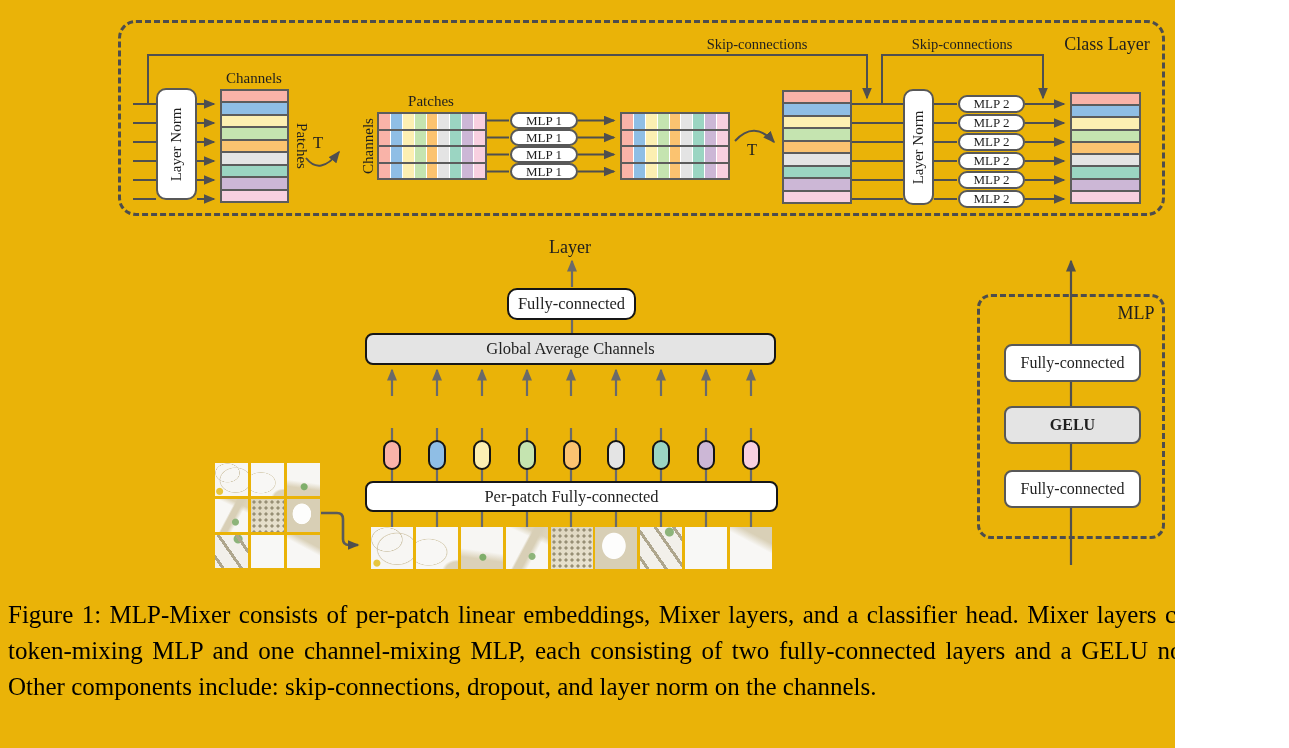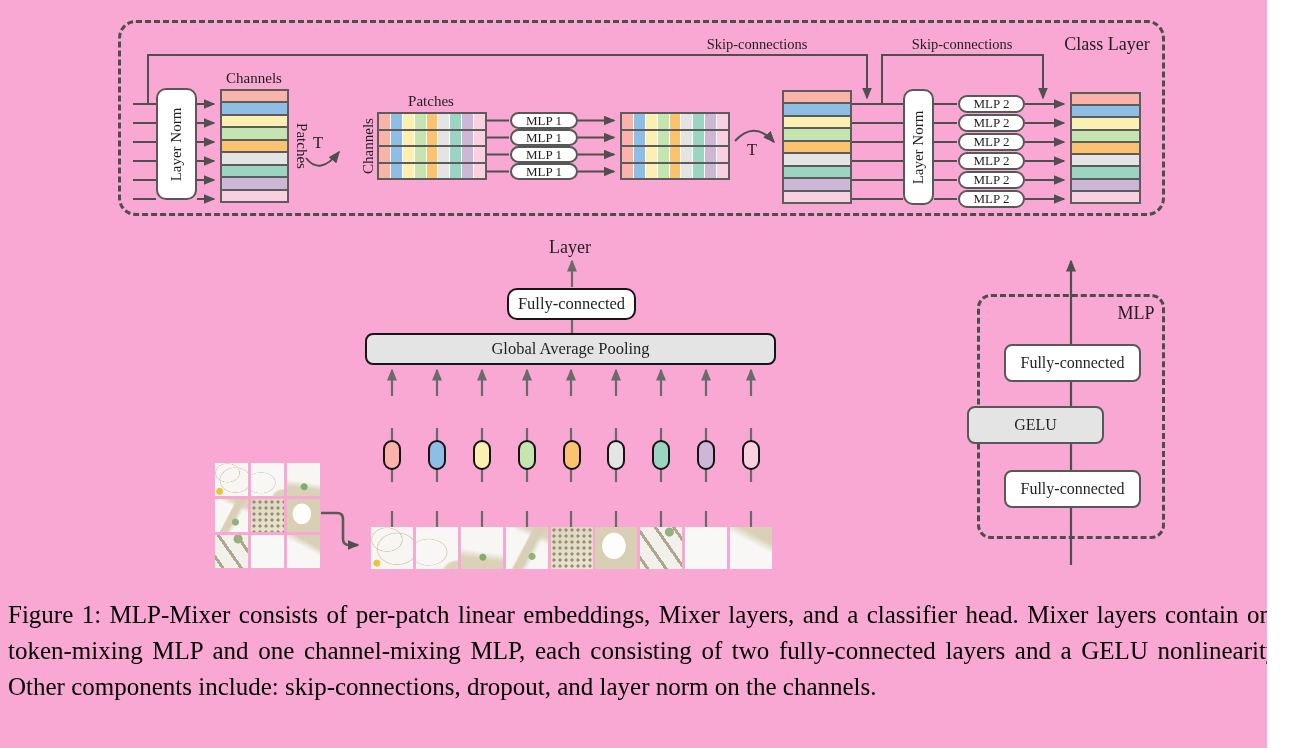--- a/index.html
+++ b/index.html
@@ -1,16 +1,16 @@
 <!DOCTYPE html>
 <html><head>
 <meta charset="utf-8">
 <style>
   html,body{margin:0;padding:0;background:#ffffff;}
-  #stage{position:relative;width:1267px;height:748px;background:#f9a8d4;overflow:hidden;
+  #stage{position:relative;width:1175px;height:748px;background:#eab308;overflow:hidden;
          font-family:"Liberation Serif",serif;color:#1f1f1f;}
   
   #wires{position:absolute;left:0;top:0;z-index:1;}
   .node,.lbl,.table,.pillrow,.patchrow,.grid{position:absolute;z-index:2;}
   
   .lbl{transform:translate(-50%,-50%);white-space:nowrap;line-height:1;}
   .lbl.rot90{transform:translate(-50%,-50%) rotate(90deg);}
   .lbl.rotm90{transform:translate(-50%,-50%) rotate(-90deg);}
   .fs14{font-size:14.5px;} .fs15{font-size:15px;} .fs16{font-size:16.5px;} .fs18{font-size:18px;}
   
@@ -371,36 +371,39 @@
       <div class="trow" style="background: rgb(248, 208, 224);"></div>
     </div>
 
   <div class="lbl fs18" style="left:570px;top:247px;">Layer</div>
 
   <div class="node blk" style="left:507px;top:288px;width:129px;height:32px;font-size:16.5px;">
     <span>Fully-connected</span>
   </div>
 
   <div class="node blk gray" style="left:365px;top:333px;width:411px;height:32px;font-size:16.5px;border-radius:8px;">
-    <span>Global Average Pooling</span>
+    <span>Global Average Channels</span>
   </div>
 
 
   <div class="pillrow" style="left:383px;top:440px;width:377px;height:30px;">
       <div class="pill" style="background: rgb(249, 179, 168);"></div>
       <div class="pill" style="background: rgb(143, 190, 229);"></div>
       <div class="pill" style="background: rgb(252, 239, 178);"></div>
       <div class="pill" style="background: rgb(197, 228, 176);"></div>
       <div class="pill" style="background: rgb(251, 195, 112);"></div>
       <div class="pill" style="background: rgb(228, 228, 228);"></div>
       <div class="pill" style="background: rgb(155, 213, 194);"></div>
       <div class="pill" style="background: rgb(204, 183, 214);"></div>
       <div class="pill" style="background: rgb(248, 208, 224);"></div>
     </div>
 
+  <div class="node blk" style="left:365px;top:481px;width:413px;height:31px;font-size:16.5px;border-radius:8px;">
+    <span>Per-patch Fully-connected</span>
+  </div>
 
   <div class="patchrow" style="left:371px;top:527px;width:401px;height:42px;">
       <div class="photo"></div>
       <div class="photo"></div>
       <div class="photo"></div>
       <div class="photo"></div>
       <div class="photo"></div>
       <div class="photo"></div>
       <div class="photo"></div>
       <div class="photo"></div>
@@ -418,21 +421,21 @@
       <div class="photo"></div>
       <div class="photo"></div>
     </div>
 
   <div class="dashed" style="left:977px;top:294px;width:188px;height:245px;border-radius:14px;border-width:3px;"></div>
   <div class="lbl fs18" style="left:1136px;top:313px;">MLP</div>
 
   <div class="node" style="left:1004px;top:344px;width:137px;height:38px;font-size:16px;border-radius:8px;">
     <span>Fully-connected</span>
   </div>
-  <div class="node gray" style="left:967px;top:406px;width:137px;height:38px;font-size:16px;border-radius:8px;">
+  <div class="node gray" style="left:1004px;top:406px;width:137px;height:38px;font-size:16px;border-radius:8px;font-weight:bold;">
     <span>GELU</span>
   </div>
   <div class="node" style="left:1004px;top:470px;width:137px;height:38px;font-size:16px;border-radius:8px;">
     <span>Fully-connected</span>
   </div>
 
   <div id="caption">Figure 1: MLP-Mixer consists of per-patch linear embeddings, Mixer layers, and a classifier head. Mixer layers contain one token-mixing MLP and one channel-mixing MLP, each consisting of two fully-connected layers and a GELU nonlinearity.  Other components include:  skip-connections, dropout, and layer norm on the channels.</div>
 
 </div>
 

